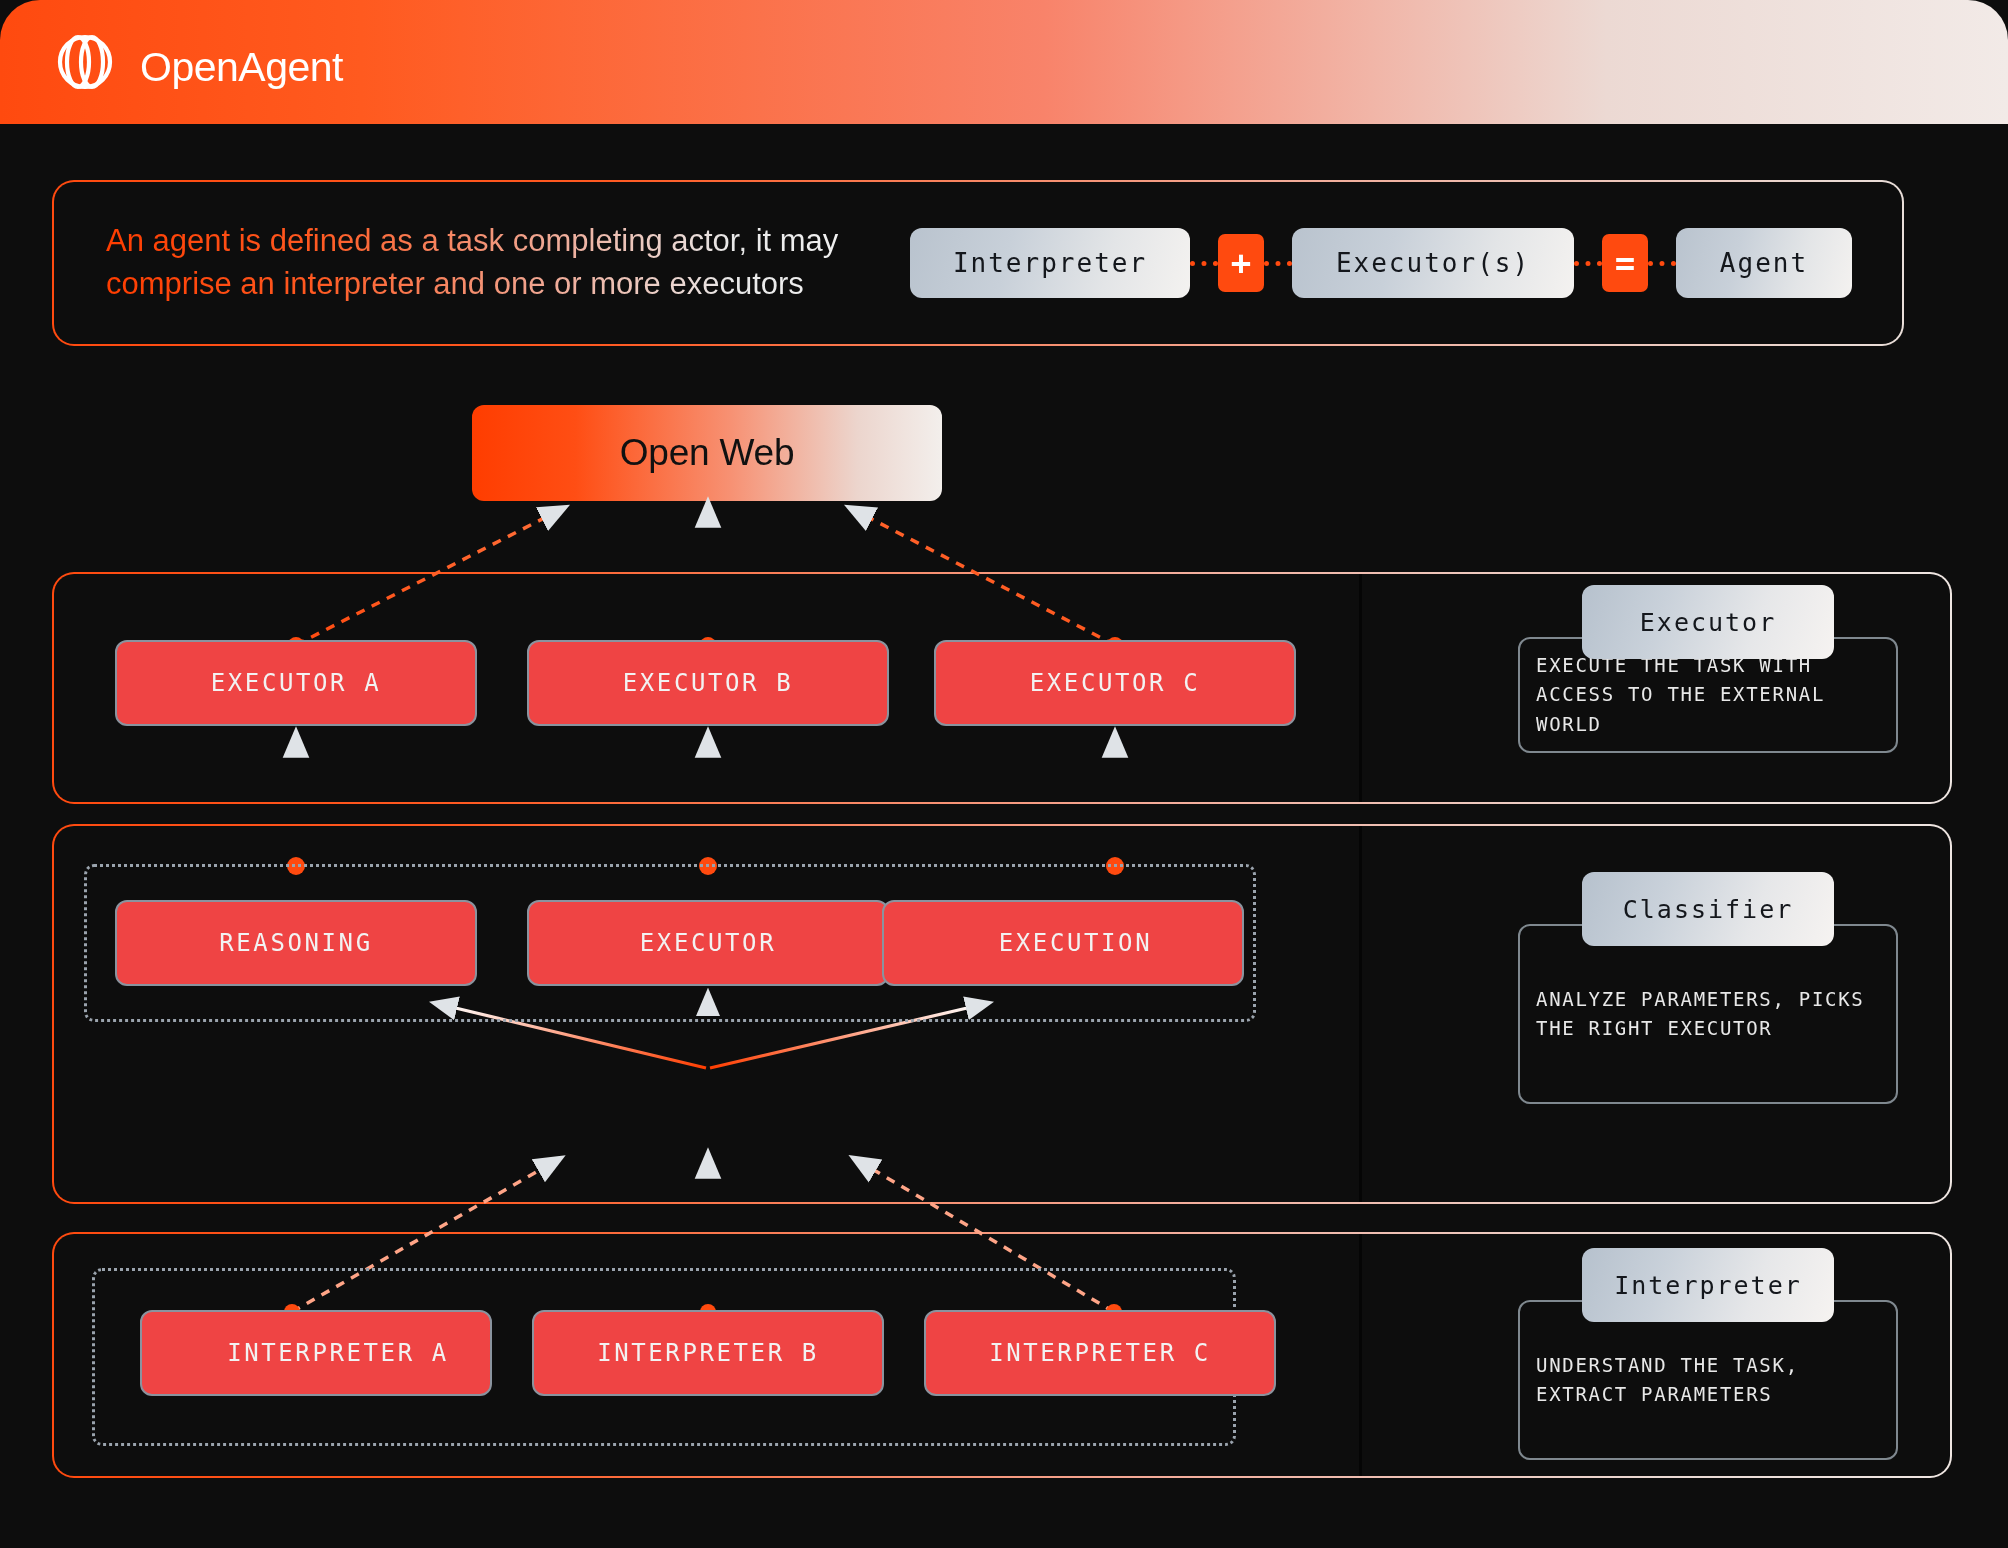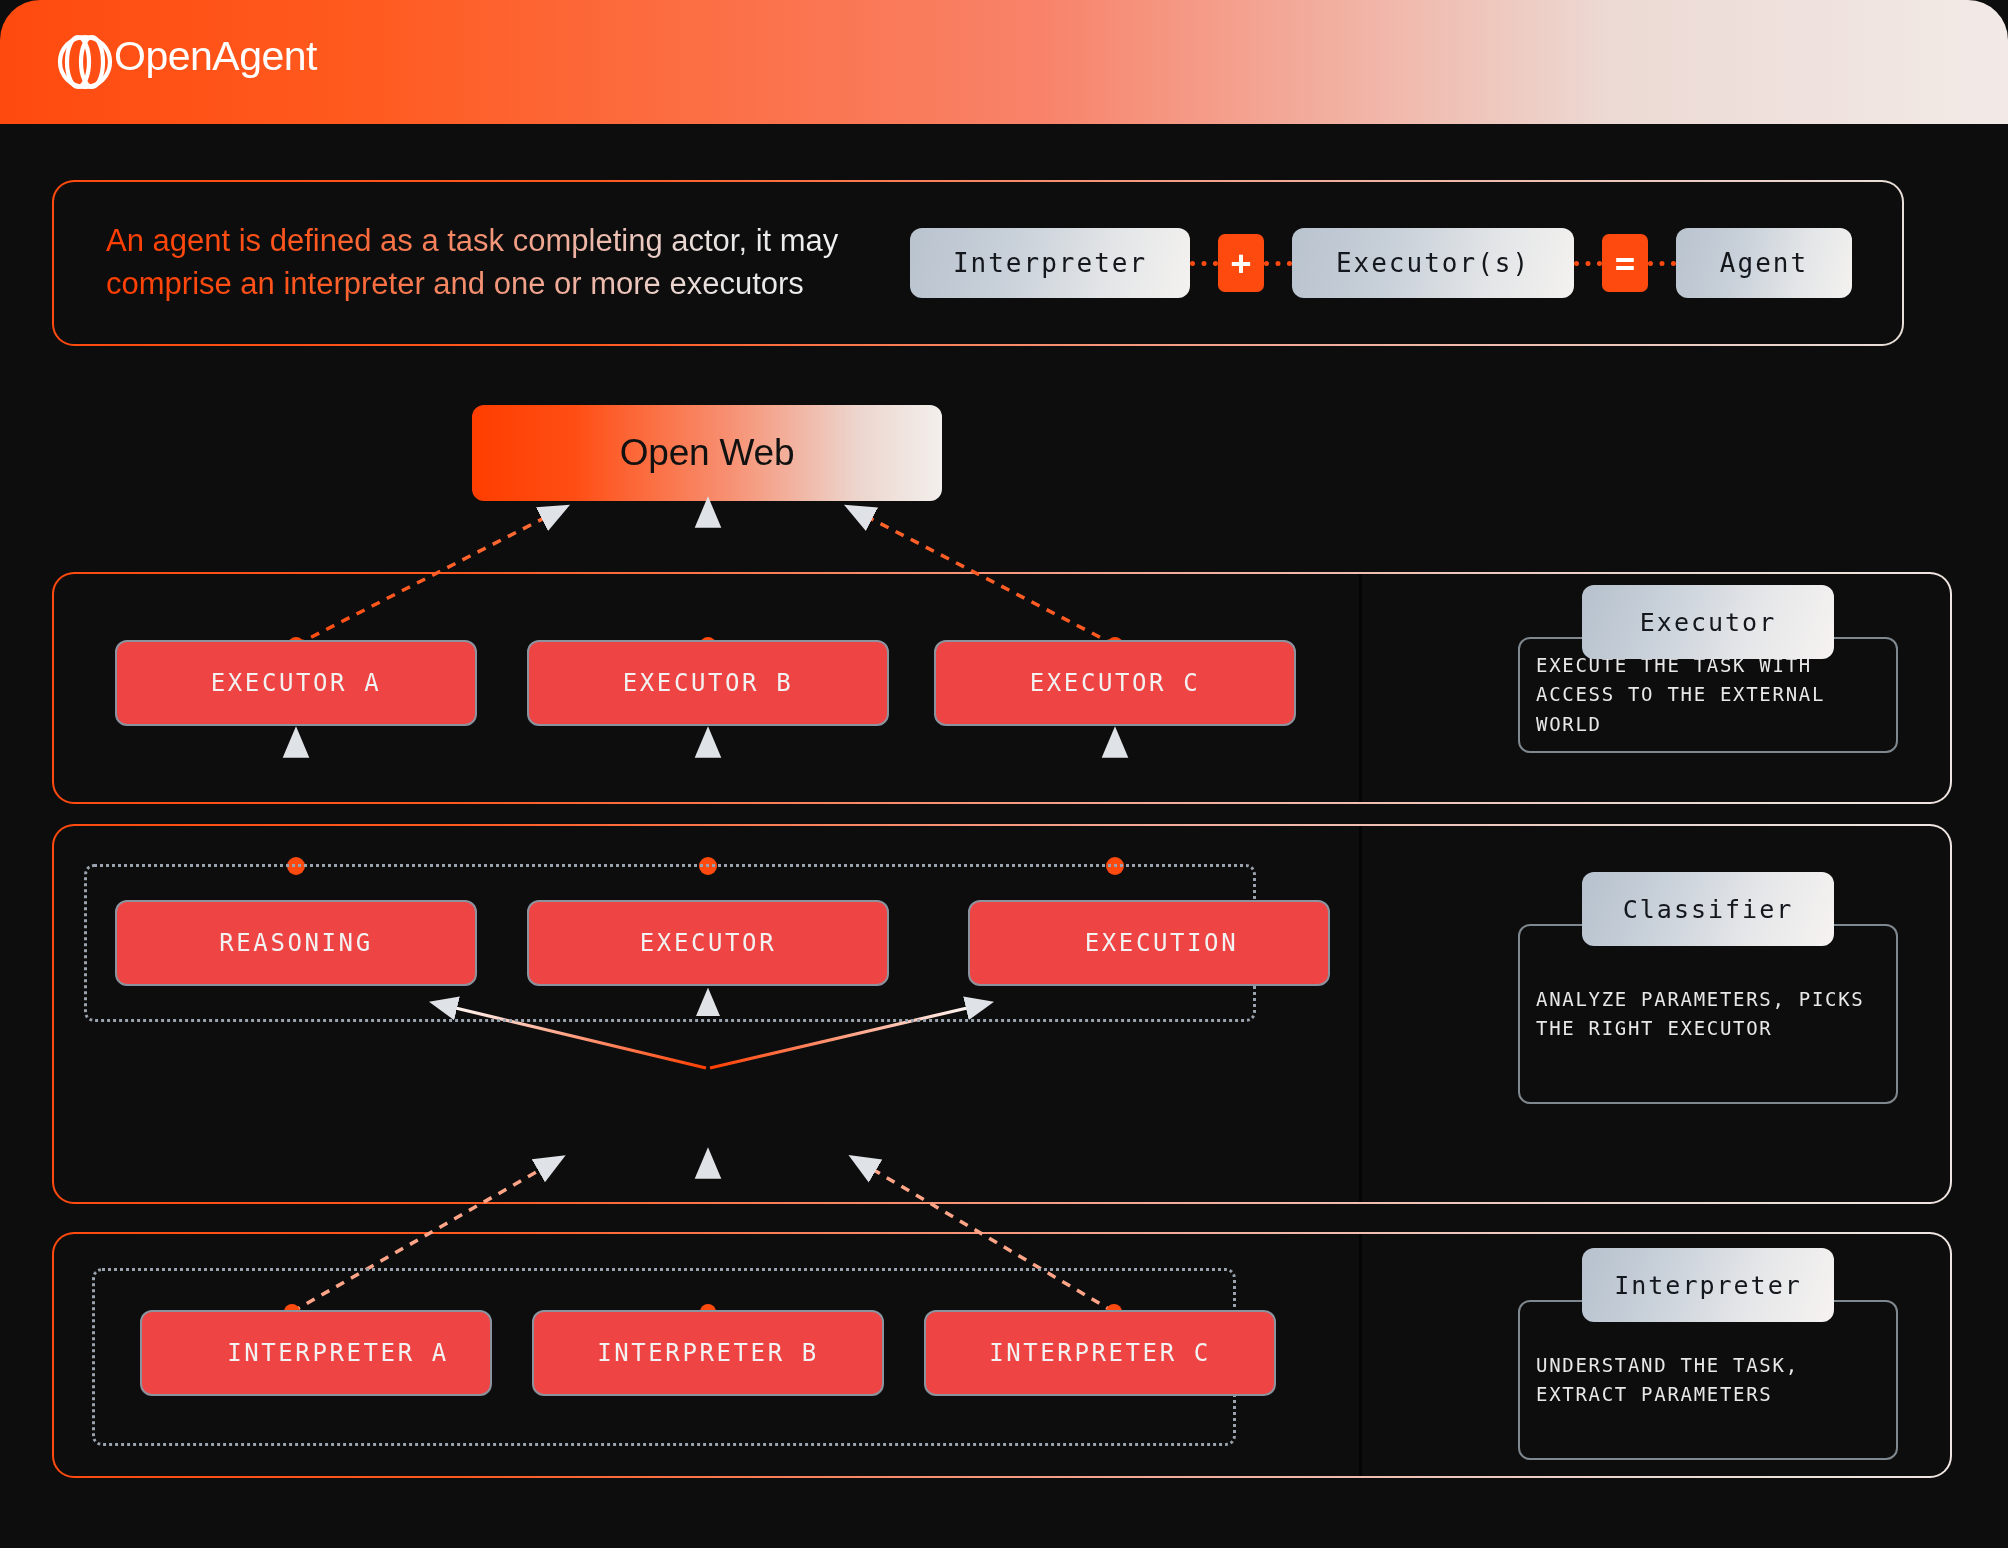--- a/index.html
+++ b/index.html
@@ -10,21 +10,21 @@
   }
   .page{position:absolute;inset:0;background:#0d0d0d;}
 
   
   .header{
     position:absolute;left:0;top:0;width:2008px;height:124px;
     background:linear-gradient(90deg,#ff4a0f 0%, #ff5a1f 18%, #f8836a 52%, #ecd9d3 80%, #f2eae7 100%);
     border-top-left-radius:40px;border-top-right-radius:40px;
     display:flex;align-items:center;
   }
-  .logo-wrap{display:flex;align-items:flex-start;margin-left:56px;}
+  .logo-wrap{display:flex;align-items:flex-end;gap:26px;margin-left:56px;}
   .logo-icon{width:58px;height:58px;display:block;}
   .logo-text{
     font-size:41px;color:#ffffff;letter-spacing:-0.5px;font-weight:400;
     font-family:"Liberation Sans", sans-serif;
   }
 
   
   .def-bar{
     position:absolute;left:52px;top:180px;width:1852px;height:166px;
     border-radius:22px;box-sizing:border-box;
@@ -230,21 +230,21 @@
     <circle cx="1114" cy="1312" r="8" fill="#ff4a0f"></circle>
   </svg>
 
   <div class="node exec-node" style="left:115px;">EXECUTOR A</div>
   <div class="node exec-node" style="left:527px;">EXECUTOR B</div>
   <div class="node exec-node" style="left:934px;">EXECUTOR C</div>
 
   <div class="dotgroup dg-class"></div>
   <div class="node cls-node" style="left:115px;">REASONING</div>
   <div class="node cls-node" style="left:527px;">EXECUTOR</div>
-  <div class="node cls-node" style="left:968px;padding-left:25px;">EXECUTION</div>
+  <div class="node cls-node" style="left:882px;padding-left:25px;">EXECUTION</div>
 
   <div class="dotgroup dg-interp"></div>
   <div class="node int-node" style="left:140px;padding-left:44px;">INTERPRETER A</div>
   <div class="node int-node" style="left:532px;">INTERPRETER B</div>
   <div class="node int-node" style="left:924px;">INTERPRETER C</div>
 
   <div class="legend lg-exec">
     <div class="badge">Executor</div>
     <div class="body">EXECUTE THE TASK WITH ACCESS TO THE EXTERNAL WORLD</div>
   </div>

